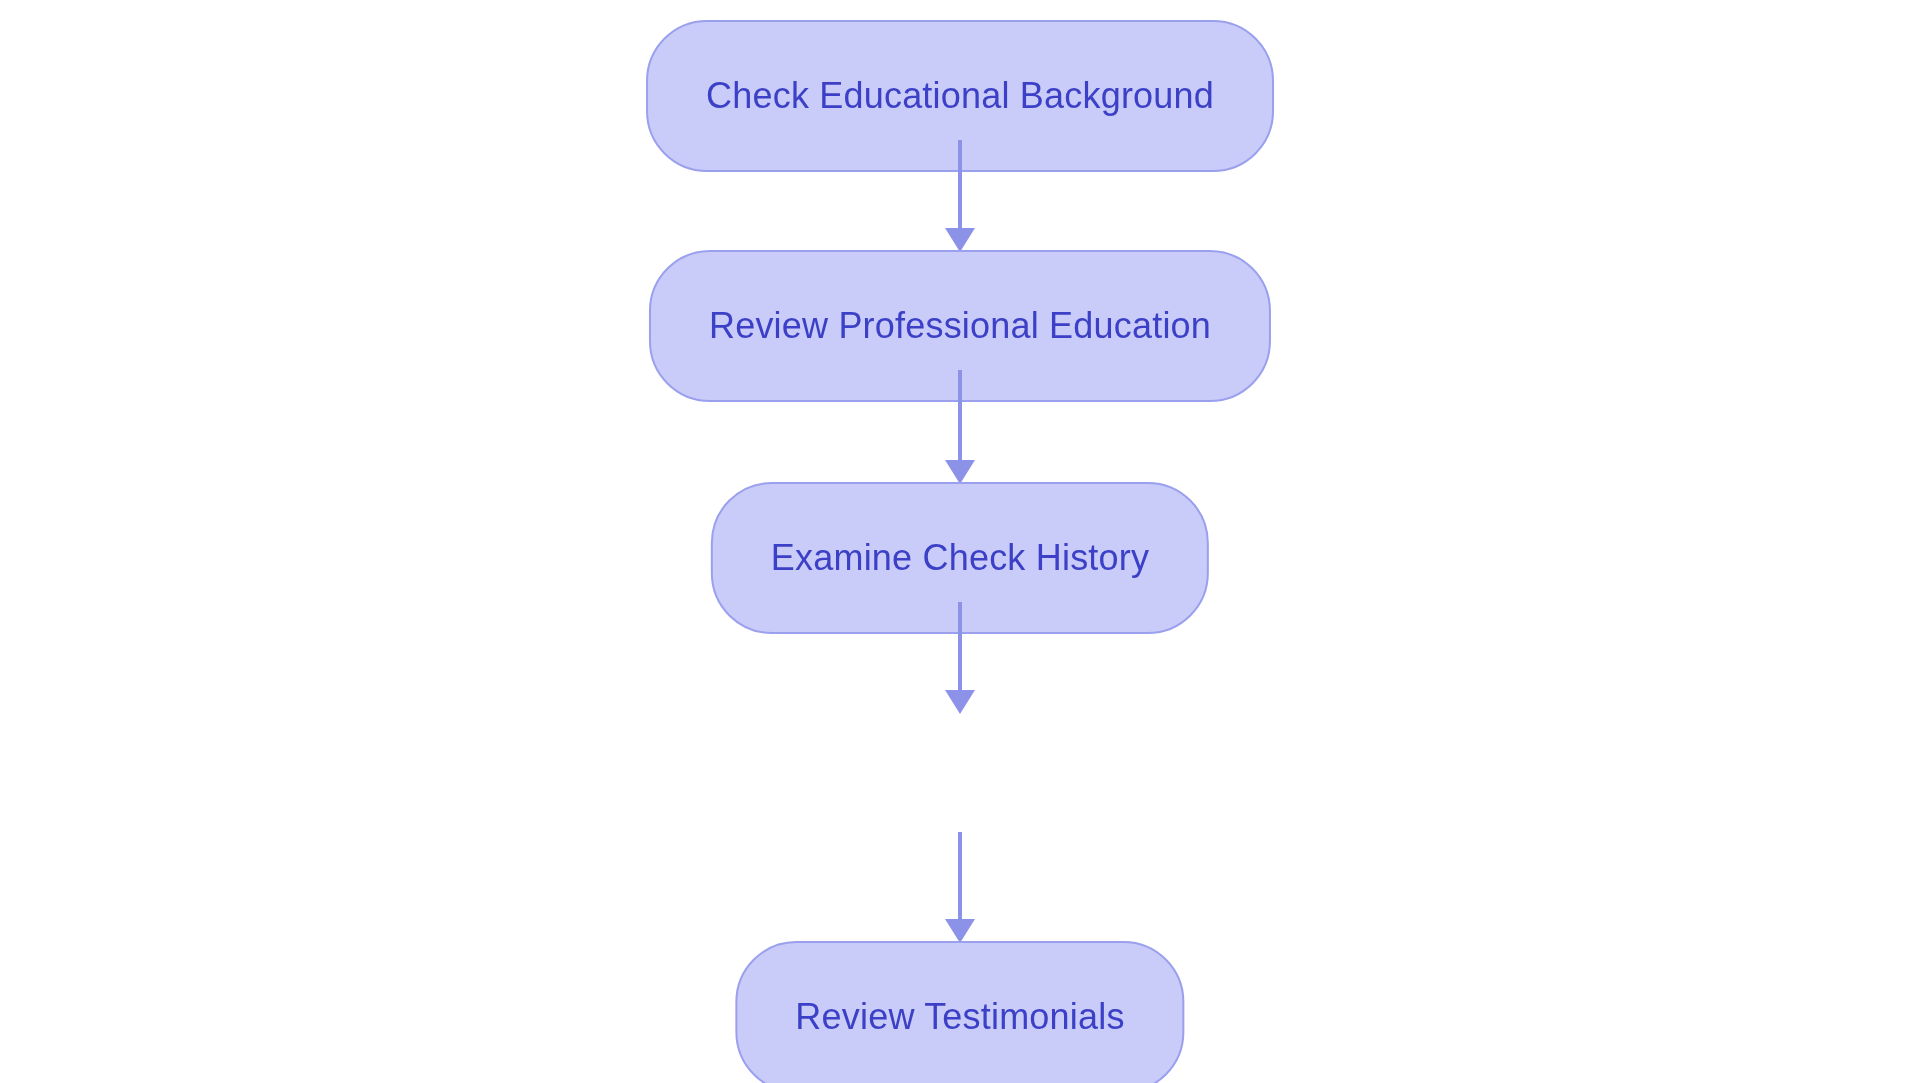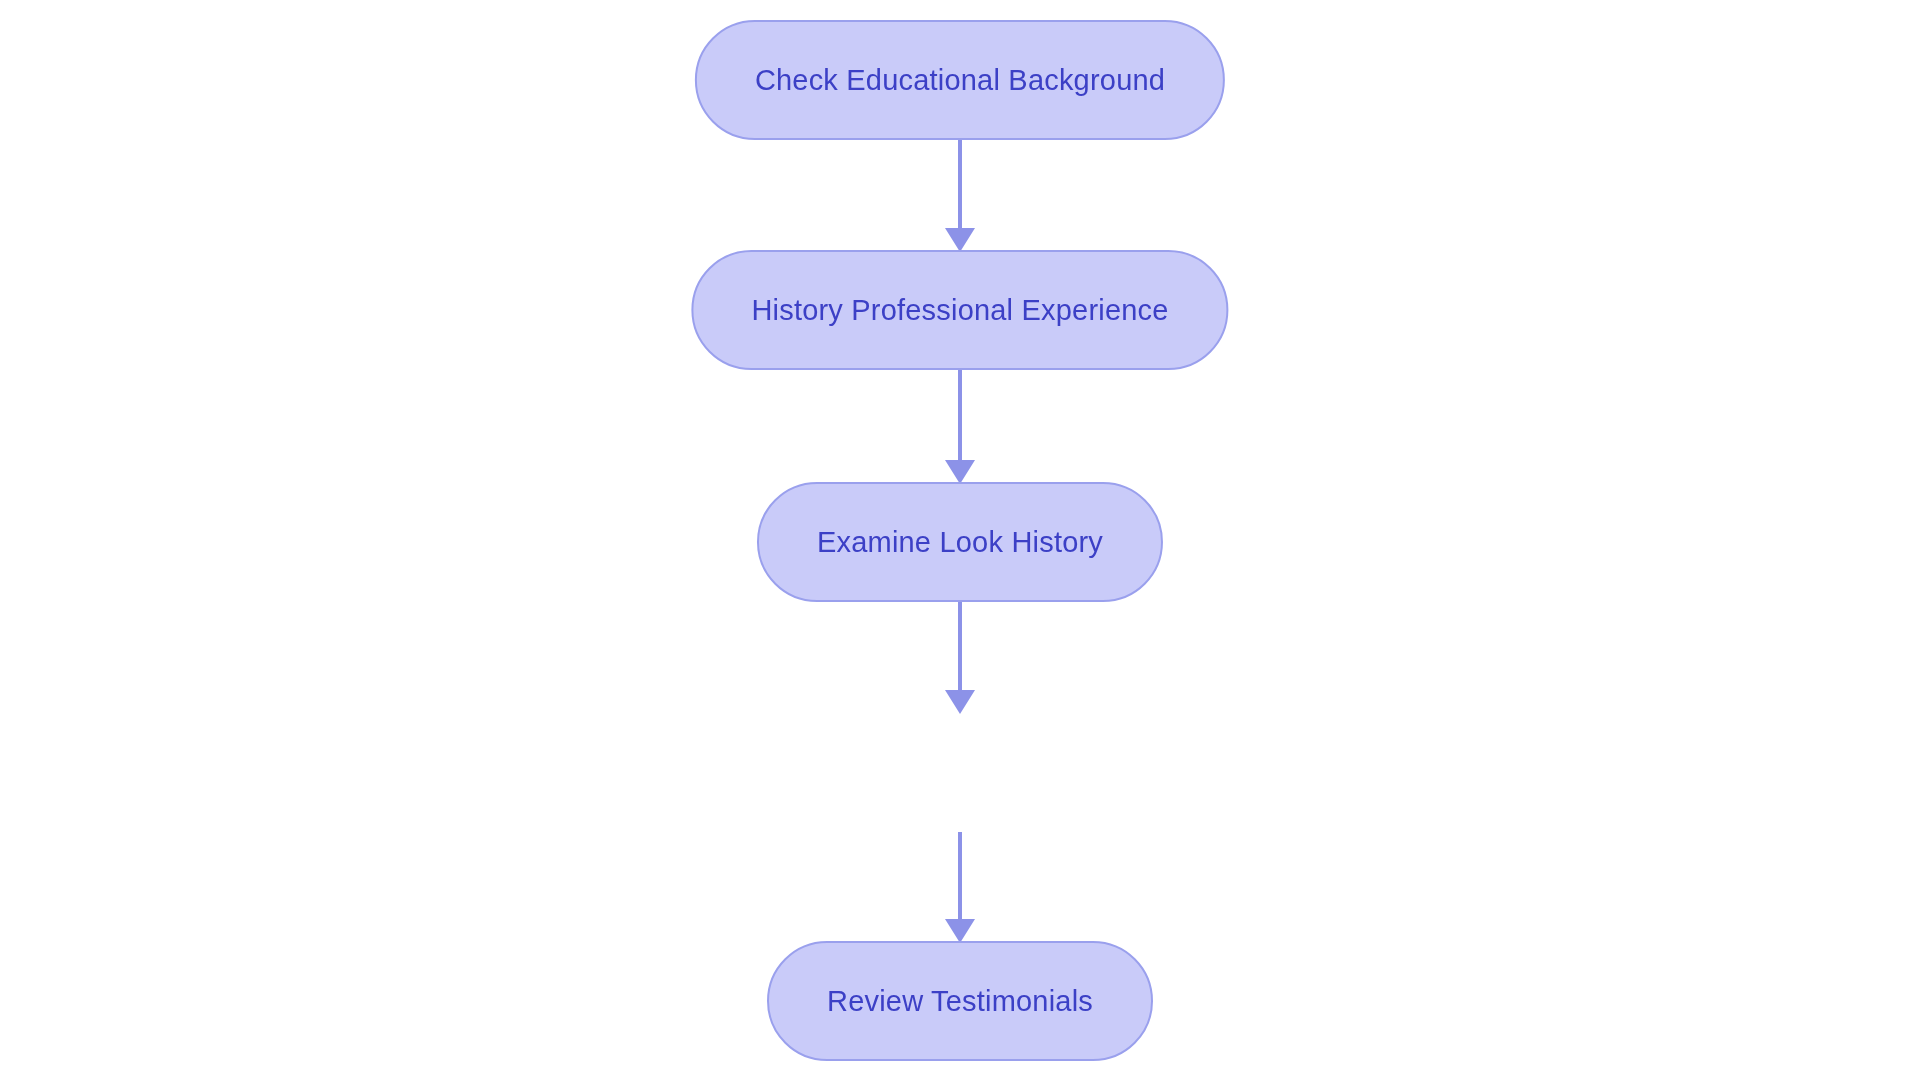--- a/index.html
+++ b/index.html
@@ -12,27 +12,27 @@
     width: 1920px;
     height: 1083px;
     background: var(--bg, #ffffff);
     overflow: hidden;
     font-family: "Liberation Sans", "DejaVu Sans", sans-serif;
   }
   .flow-node {
     position: absolute;
     left: 50%;
     transform: translateX(-50%);
-    height: 120px;
+    height: 152px;
     box-sizing: border-box;
     border-radius: 61px;
     background: var(--node-fill, #c9cbf9);
     border: 2px solid var(--node-border, #9aa0ed);
     color: var(--text-color, #3c40c6);
-    font-size: 29px;
+    font-size: 36px;
     letter-spacing: 0.2px;
     display: flex;
     align-items: center;
     justify-content: center;
     padding: 0 58px;
     white-space: nowrap;
   }
   .node-1 { top: 20px; }
   .node-2 { top: 250px; }
   .node-3 { top: 482px; }
@@ -75,30 +75,30 @@
   <div class="flow-node node-1">
     <span>Check Educational Background</span>
   </div>
 
   <div class="flow-arrow arrow-1">
     <div class="arrow-stem"></div>
     <div class="arrow-head"></div>
   </div>
 
   <div class="flow-node node-2">
-    <span>History Professional Experience</span>
+    <span>Review Professional Education</span>
   </div>
 
   <div class="flow-arrow arrow-2">
     <div class="arrow-stem"></div>
     <div class="arrow-head"></div>
   </div>
 
   <div class="flow-node node-3">
-    <span>Examine Look History</span>
+    <span>Examine Check History</span>
   </div>
 
   <div class="flow-arrow arrow-3">
     <div class="arrow-stem"></div>
     <div class="arrow-head"></div>
   </div>
 
 
   <div class="flow-arrow arrow-4">
     <div class="arrow-stem"></div>

